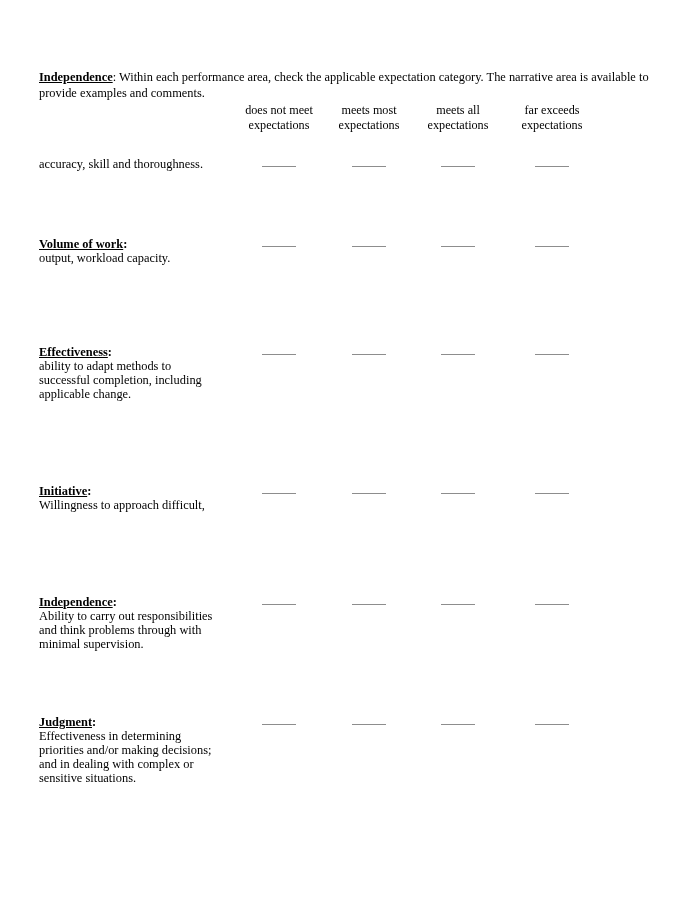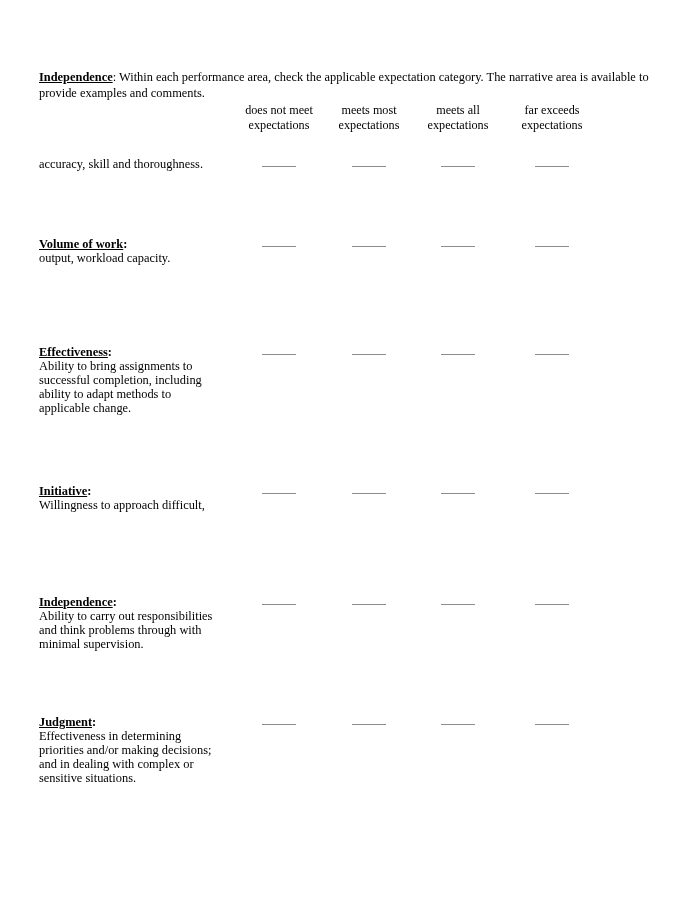--- a/index.html
+++ b/index.html
@@ -150,23 +150,22 @@
   </div>
   <div class="blank-row" style="top:238px">
     <span class="blank b0"></span>
     <span class="blank b1"></span>
     <span class="blank b2"></span>
     <span class="blank b3"></span>
   </div>
 
   <div class="criterion" style="top:346px">
     <span class="label"><span class="name">Effectiveness</span><span class="colon">:</span></span>
-    <span class="desc-line">Ability to bring assignments to</span>
+    <span class="desc-line">ability to adapt methods to</span>
     <span class="desc-line">successful completion, including</span>
-    <span class="desc-line">ability to adapt methods to</span>
     <span class="desc-line">applicable change.</span>
   </div>
   <div class="blank-row" style="top:346px">
     <span class="blank b0"></span>
     <span class="blank b1"></span>
     <span class="blank b2"></span>
     <span class="blank b3"></span>
   </div>
 
   <div class="criterion" style="top:485px">

